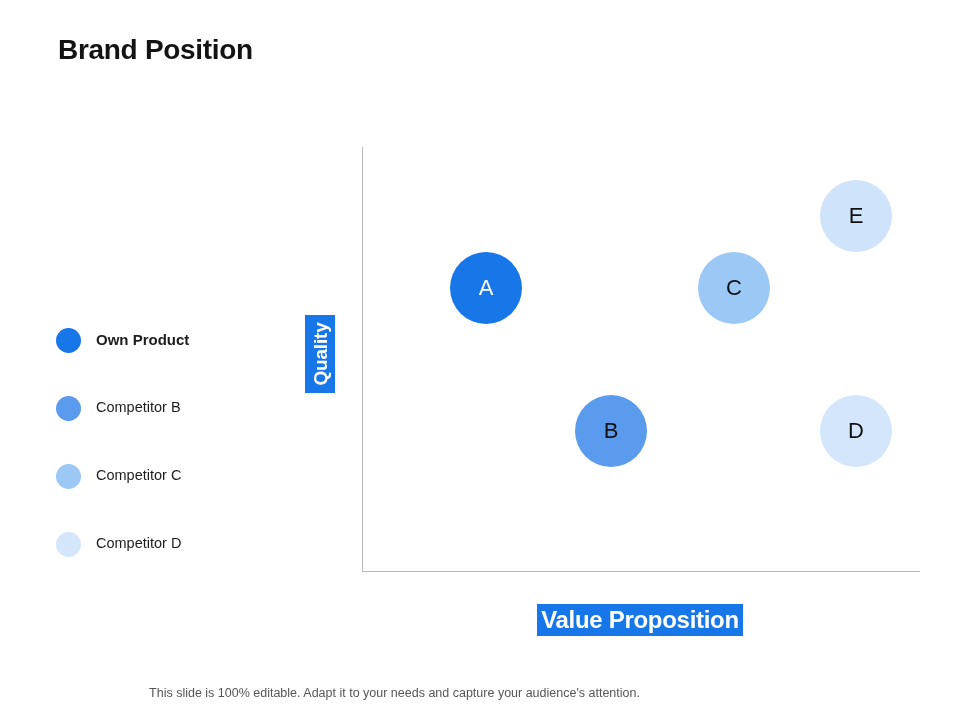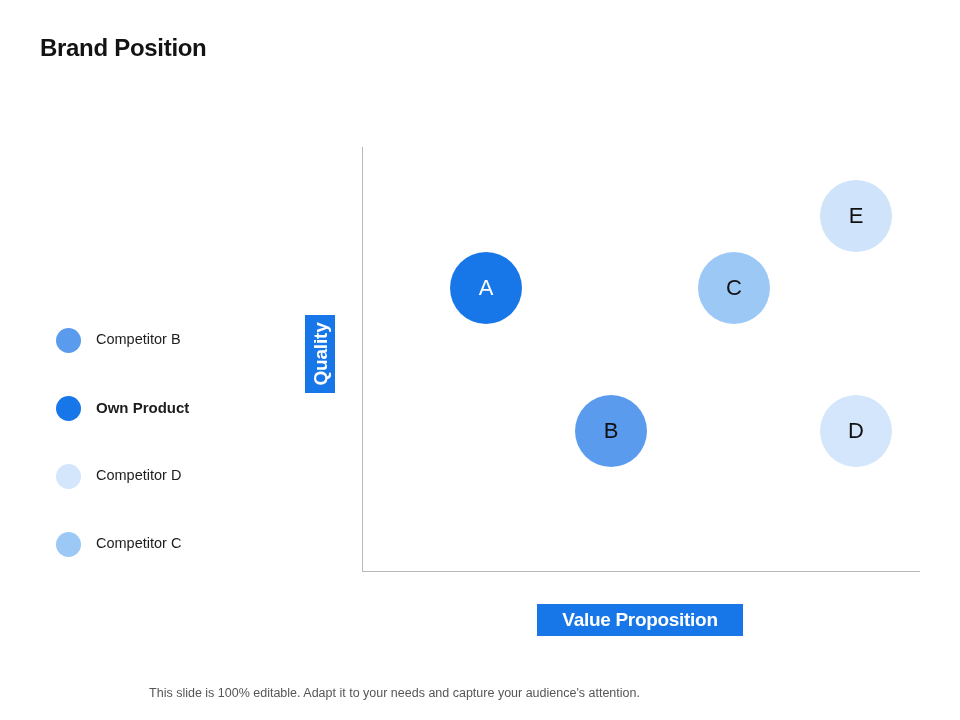--- a/index.html
+++ b/index.html
@@ -18,23 +18,23 @@
     position: absolute;
     left: 0; top: 0;
     width: 960px;
     height: 720px;
     background: #ffffff;
   }
 
   
   .title {
     position: absolute;
-    left: 40px;
+    left: 58px;
     top: 34px;
-    font-size: 24px;
+    font-size: 28px;
     font-weight: bold;
     color: #131313;
     letter-spacing: -0.3px;
     white-space: nowrap;
   }
 
   
   .note-wrap {
     position: absolute;
     left: 205px;
@@ -232,21 +232,21 @@
     position: absolute;
     left: 537px;
     top: 604px;
     width: 206px;
     height: 32px;
     background: #1877e8;
     display: flex;
     align-items: center;
     justify-content: center;
     color: #ffffff;
-    font-size: 19px;
+    font-size: 24px;
     font-weight: bold;
     letter-spacing: -0.3px;
   }
 
   
   .footer {
     position: absolute;
     left: 0;
     top: 686px;
     width: 789px;
@@ -259,39 +259,39 @@
 <body>
 
 <div class="slide">
 
   <div class="title">Brand Position</div>
 
 
   <div class="legend">
 
     <div class="legend-item">
+      <div class="legend-dot" style="background:#1877E8"></div>
+      <div class="legend-label bold">Own Product</div>
+    </div>
+
+    <div class="legend-item">
       <div class="legend-dot" style="background:#5B9BEE"></div>
       <div class="legend-label">Competitor B</div>
     </div>
 
     <div class="legend-item">
-      <div class="legend-dot" style="background:#1877E8"></div>
-      <div class="legend-label bold">Own Product</div>
+      <div class="legend-dot" style="background:#9CC8F6"></div>
+      <div class="legend-label">Competitor C</div>
     </div>
 
     <div class="legend-item">
       <div class="legend-dot" style="background:#D4E6FB"></div>
       <div class="legend-label">Competitor D</div>
     </div>
 
-    <div class="legend-item">
-      <div class="legend-dot" style="background:#9CC8F6"></div>
-      <div class="legend-label">Competitor C</div>
-    </div>
-
 
   </div>
 
   <div class="quality-label">
     <span>Quality</span>
   </div>
 
   <div class="chart">
     <div class="axis-y"></div>
     <div class="axis-x"></div>

